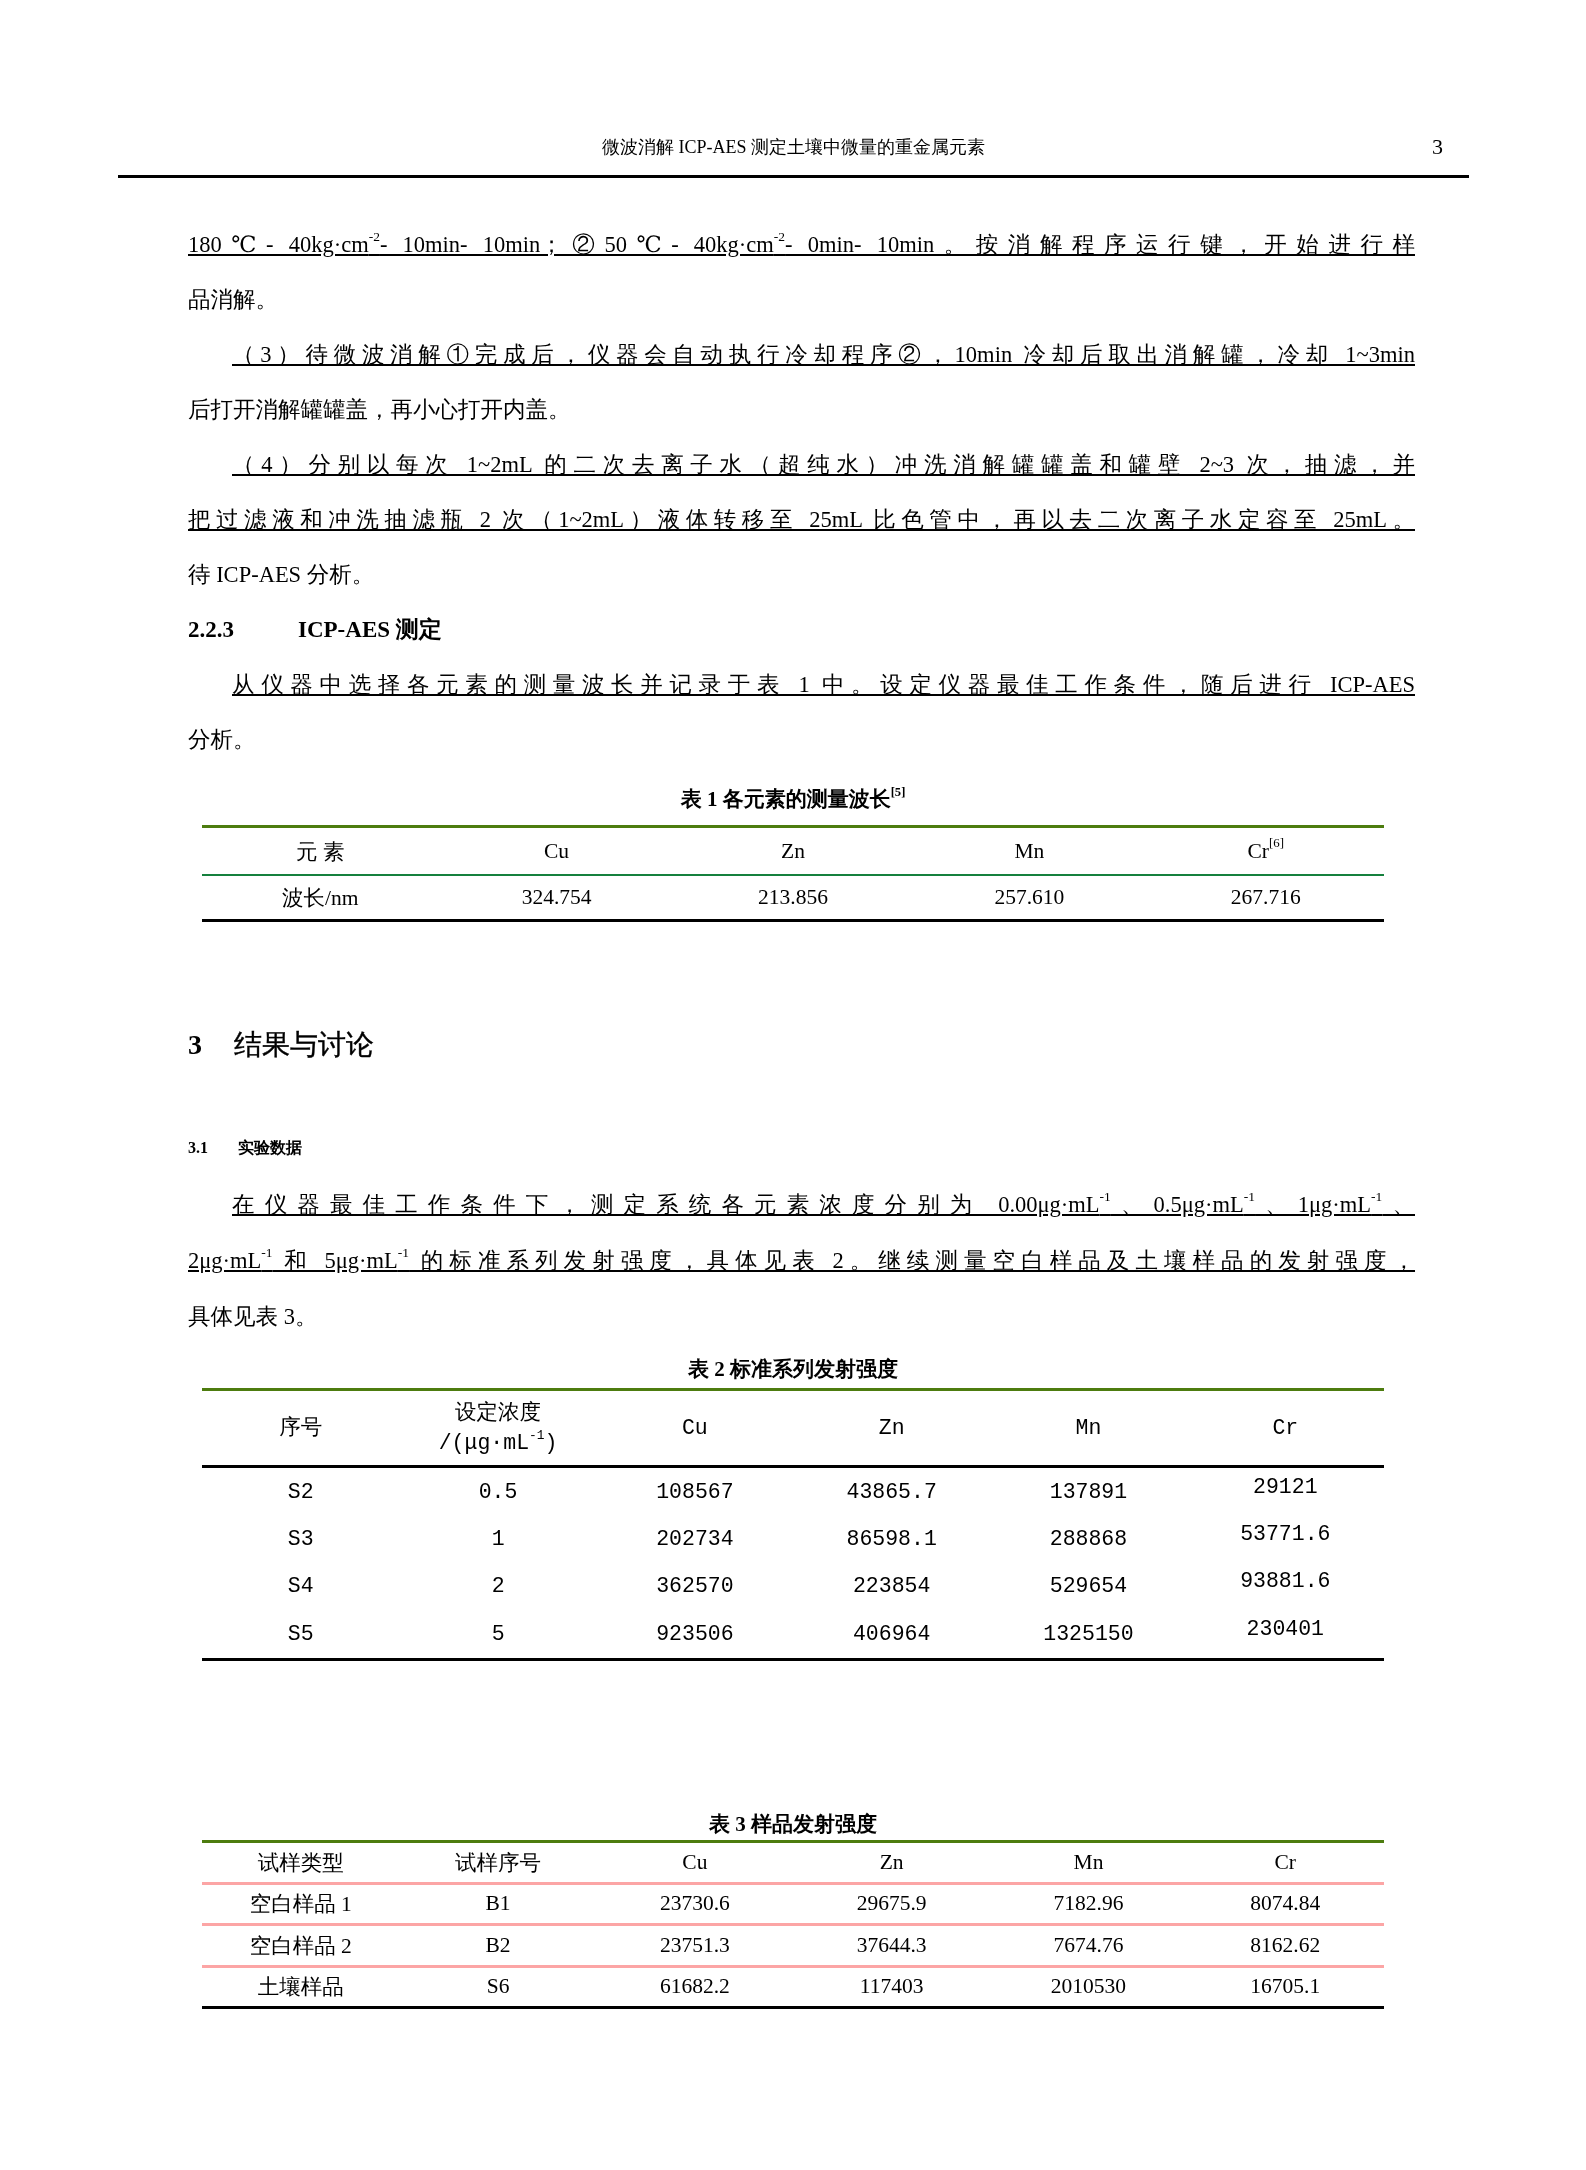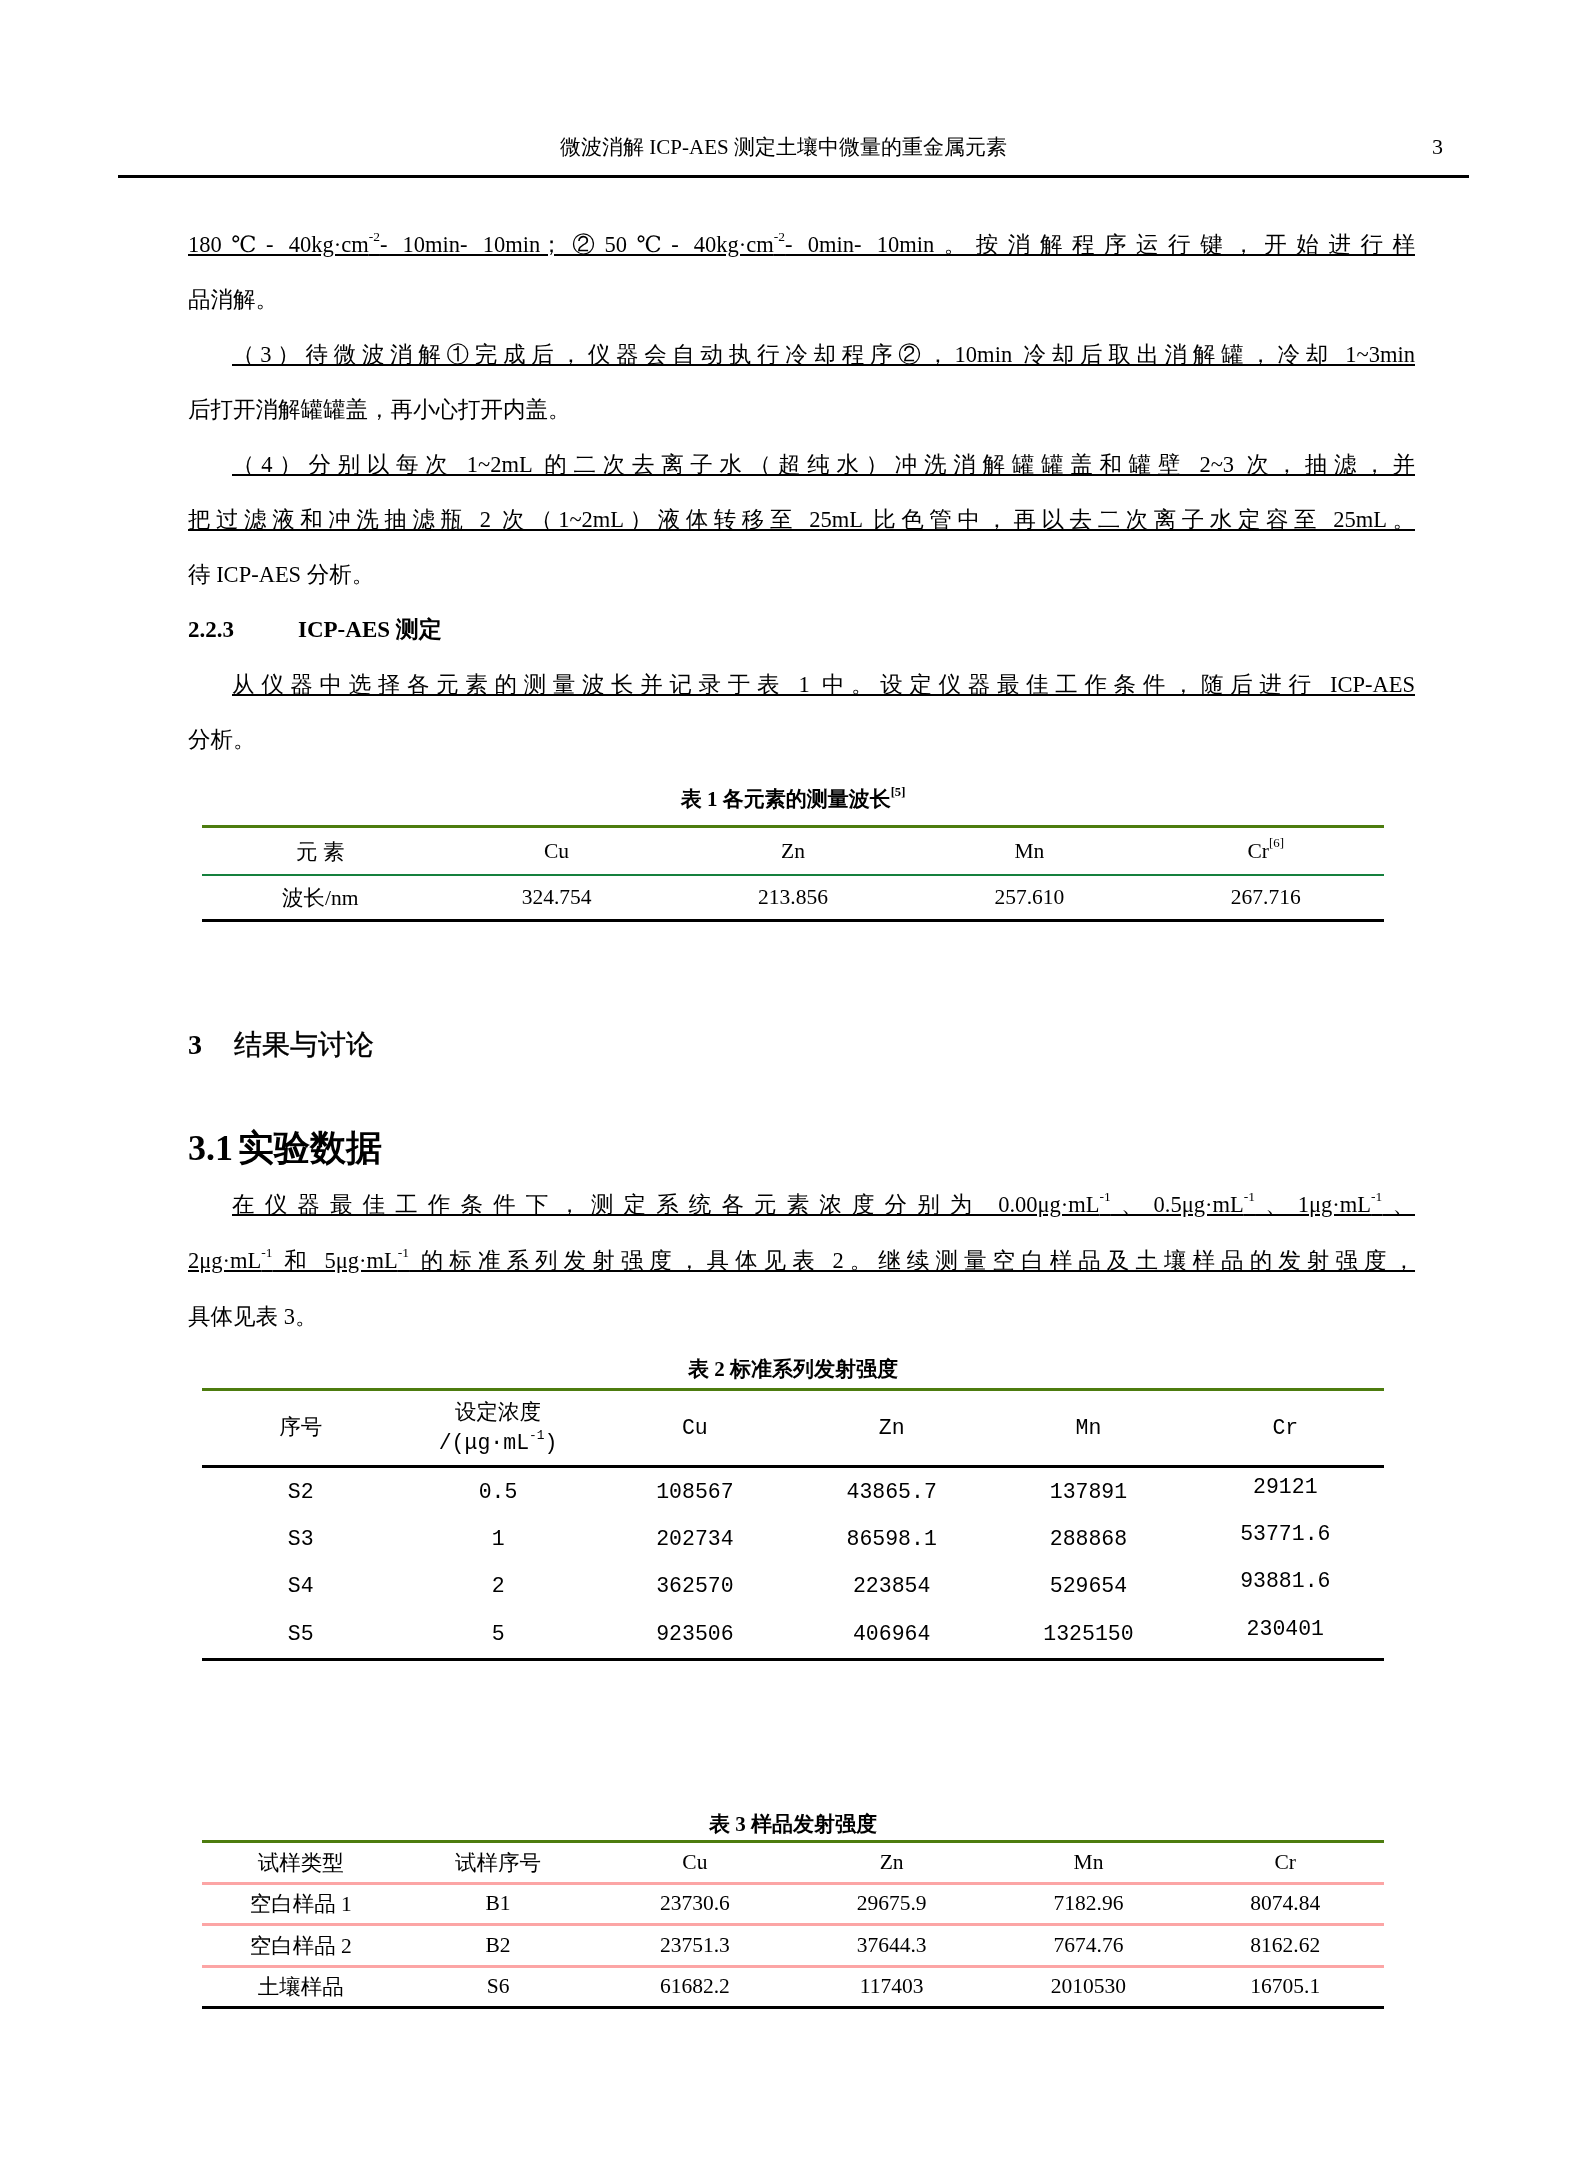--- a/index.html
+++ b/index.html
@@ -3,40 +3,40 @@
 <meta charset="utf-8">
 <style>
   html, body { margin: 0; padding: 0; background: #ffffff; }
   body {
     width: 1586px; height: 2170px; position: relative; overflow: hidden;
     font-family: "Liberation Serif", "DejaVu Serif", serif;
     color: #000;
   }
   .abs { position: absolute; }
   .running-title {
-    left: 108px; width: 1351px; top: 132px; text-align: center;
-    font-size: 21px; line-height: 30px;
+    left: 118px; width: 1351px; top: 132px; text-align: center;
+    font-size: 18px; line-height: 30px;
   }
   .page-num { left: 1432px; top: 132px; font-size: 22px; line-height: 30px; }
   .header-rule { left: 118px; width: 1351px; top: 175px; height: 3px; background: #000; }
 
   .line {
     position: absolute; left: 188px; width: 1227px;
     font-size: 22.5px; line-height: 32px; white-space: nowrap;
   }
   .line.indent { left: 232px; width: 1183px; }
   .line.justify { text-align: justify; text-align-last: justify; text-decoration: underline; }
   sup { font-size: 0.6em; line-height: 0; position: relative; top: -0.15em; }
 
   .h-sub { position: absolute; left: 188px; font-size: 23px; font-weight: bold; line-height: 32px; white-space: nowrap; }
   .h-sub .num { display: inline-block; width: 110px; }
   .h1 { position: absolute; left: 188px; font-size: 28px; font-weight: bold; line-height: 36px; white-space: nowrap; }
   .h1 .num { display: inline-block; width: 46px; }
   .h1 .txt { font-weight: normal; -webkit-text-stroke: 0.4px #000; }
-  .h2 { position: absolute; left: 188px; font-size: 36px; font-weight: bold; line-height: 34px; white-space: nowrap; }
+  .h2 { position: absolute; left: 188px; font-size: 16px; font-weight: bold; line-height: 34px; white-space: nowrap; }
   .h2 .num { display: inline-block; width: 50px; }
 
   .caption {
     position: absolute; left: 202px; width: 1182px; text-align: center;
     font-size: 21px; font-weight: bold; line-height: 28px;
   }
 
   .tbl { position: absolute; left: 202px; width: 1182px; border-collapse: collapse; table-layout: fixed; font-size: 21.5px; }
   .tbl td, .tbl th { text-align: center; font-weight: normal; padding: 0; vertical-align: middle; }
   .rule-thick { border-top: 3px solid #4d7c0f; }

